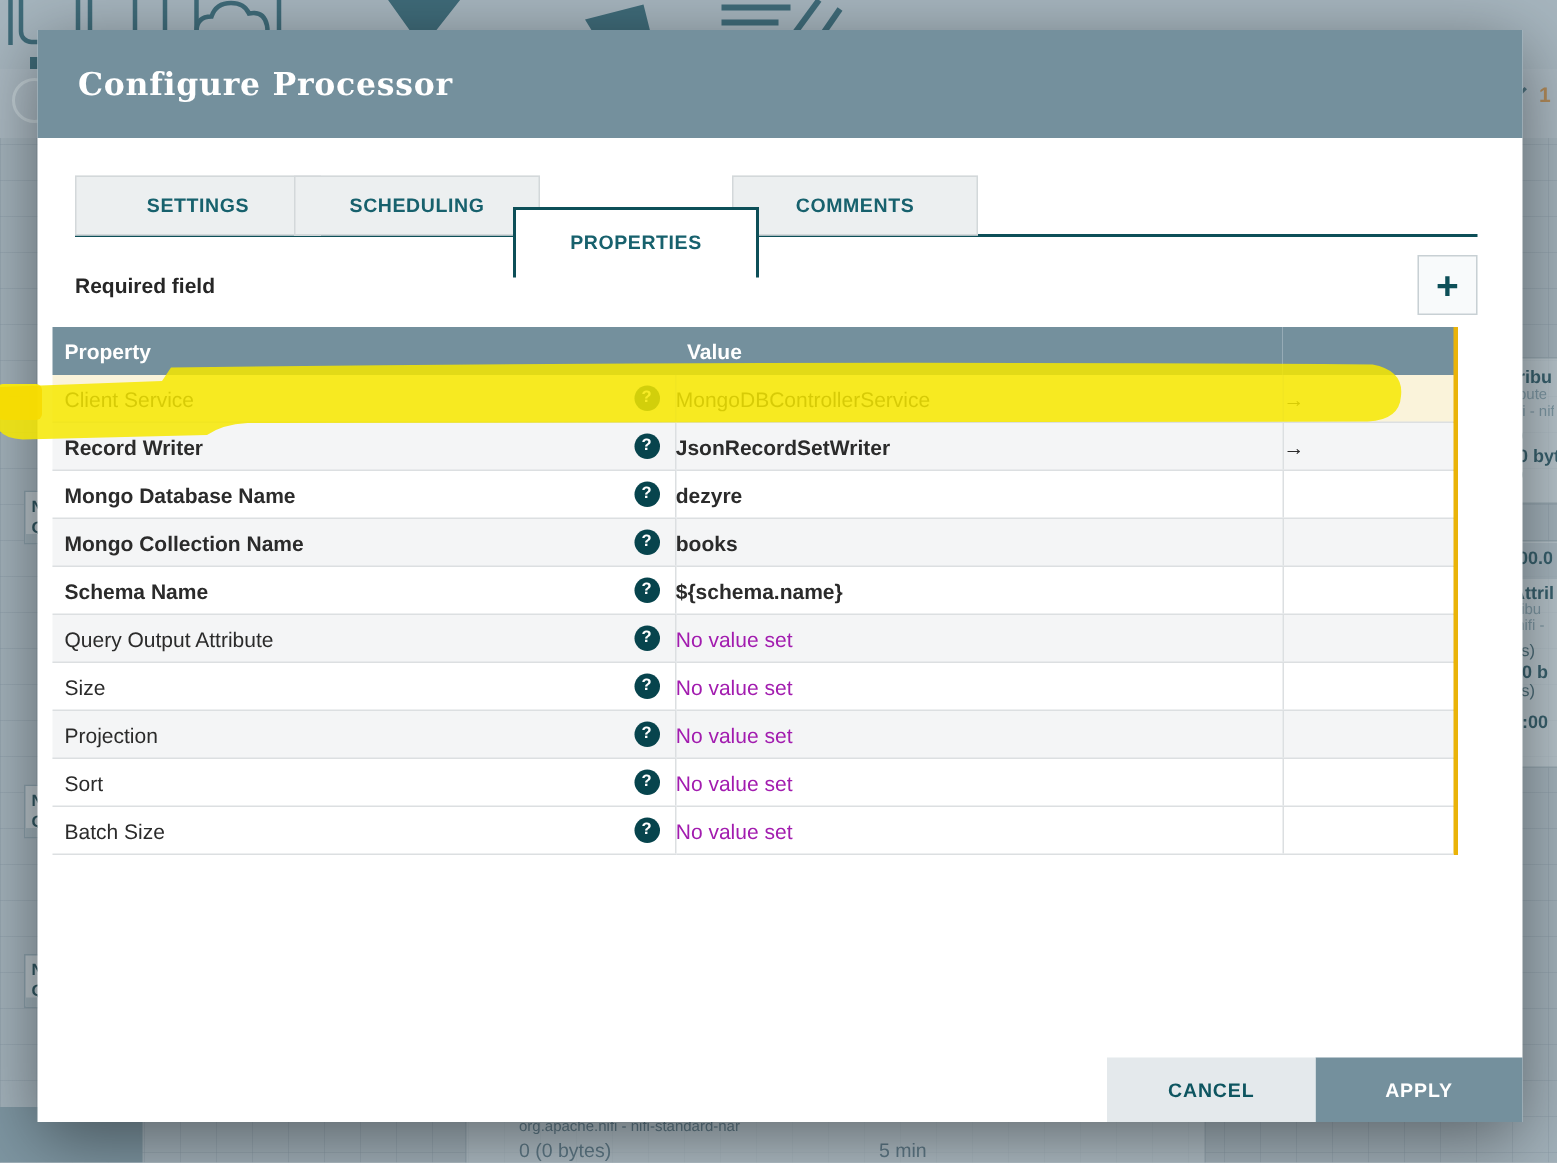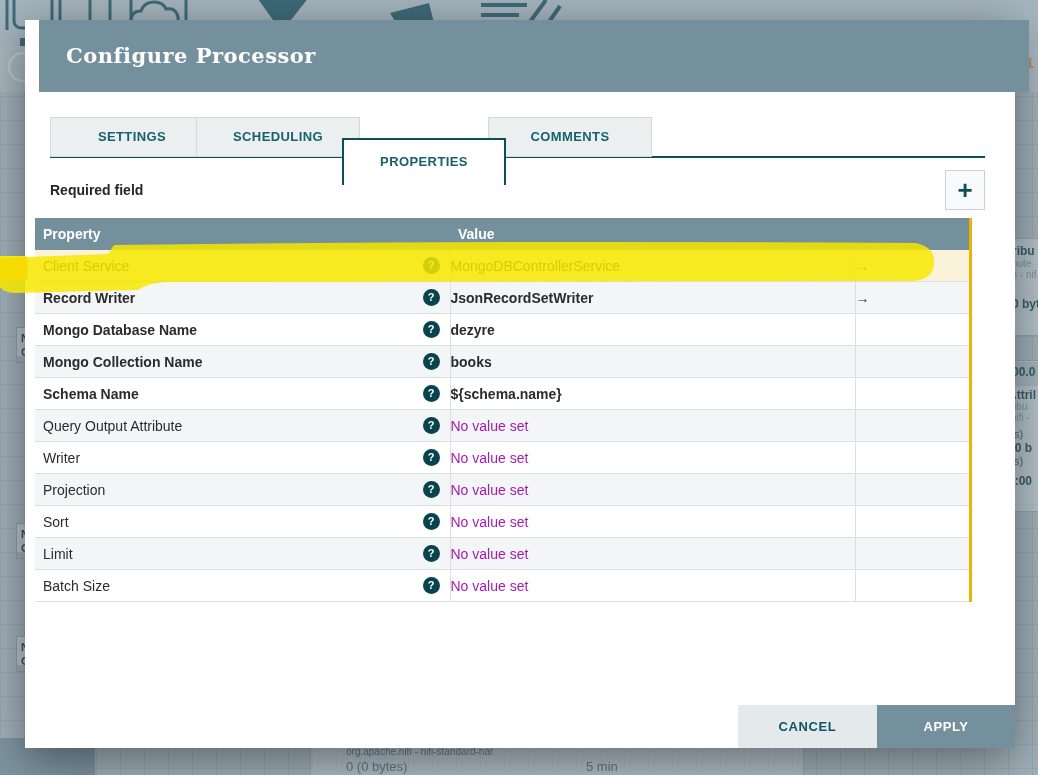--- a/index.html
+++ b/index.html
@@ -31,21 +31,21 @@
   .bottom-proc{position:absolute;left:310px;top:744px;width:492px;height:31px;
     background:rgba(190,202,209,.55);border:1px solid rgba(120,140,152,.45);}
   .bp-l1{position:absolute;left:35px;top:1px;font-size:10px;color:#5f7a88;}
   .bp-l2{position:absolute;left:35px;top:14px;font-size:13px;color:#5f7a88;}
   .bp-l3{position:absolute;left:275px;top:14px;font-size:13px;color:#5f7a88;}
   .slate-block{position:absolute;left:0;top:738px;width:95px;height:37px;background:#7e96a2;}
 
   
   .dialog{position:absolute;left:25px;top:20px;width:990px;height:728px;background:#fff;
     box-shadow:0 12px 45px rgba(0,0,0,.45);z-index:10;}
-  .dialog-header{position:absolute;left:0;top:0;width:100%;height:72px;background:#74909d;margin-left:14px;}
+  .dialog-header{position:absolute;left:0;top:0;width:100%;height:72px;background:#74909d;}
   .dialog-title{position:absolute;left:27px;top:0;line-height:72px;color:#fff;
     font-family:"DejaVu Serif","Liberation Serif",serif;font-weight:bold;font-size:21px;letter-spacing:.5px;}
 
   .tab{position:absolute;top:97px;height:40px;width:164px;background:#eceff0;
     border:1px solid #d3d8da;box-sizing:border-box;color:#17616d;font-weight:bold;font-size:13px;
     text-align:center;line-height:38px;letter-spacing:.4px;cursor:pointer;z-index:2;}
   .tab.active{top:94px;height:47px;background:#fff;border:2px solid #0d4f58;border-bottom:none;
     line-height:44px;z-index:4;}
   .tabline{position:absolute;left:25px;top:136px;width:935px;height:2px;background:#0d4f58;z-index:1;}
 
@@ -250,51 +250,41 @@
                 <span class="">Query Output Attribute</span>
                 <span class="qicon">?</span>
               </div>
             </td>
             <td class="val empty">No value set</td>
             <td class="goto"></td>
           </tr>
           <tr class="">
             <td>
               <div class="propflex">
-                <span class="">Writer</span>
+                <span class="">Size</span>
                 <span class="qicon">?</span>
               </div>
             </td>
             <td class="val empty">No value set</td>
             <td class="goto"></td>
           </tr>
           <tr class="alt">
             <td>
               <div class="propflex">
                 <span class="">Projection</span>
                 <span class="qicon">?</span>
               </div>
             </td>
             <td class="val empty">No value set</td>
             <td class="goto"></td>
           </tr>
           <tr class="">
             <td>
               <div class="propflex">
                 <span class="">Sort</span>
-                <span class="qicon">?</span>
-              </div>
-            </td>
-            <td class="val empty">No value set</td>
-            <td class="goto"></td>
-          </tr>
-          <tr class="alt">
-            <td>
-              <div class="propflex">
-                <span class="">Limit</span>
                 <span class="qicon">?</span>
               </div>
             </td>
             <td class="val empty">No value set</td>
             <td class="goto"></td>
           </tr>
           <tr class="">
             <td>
               <div class="propflex">
                 <span class="">Batch Size</span>

